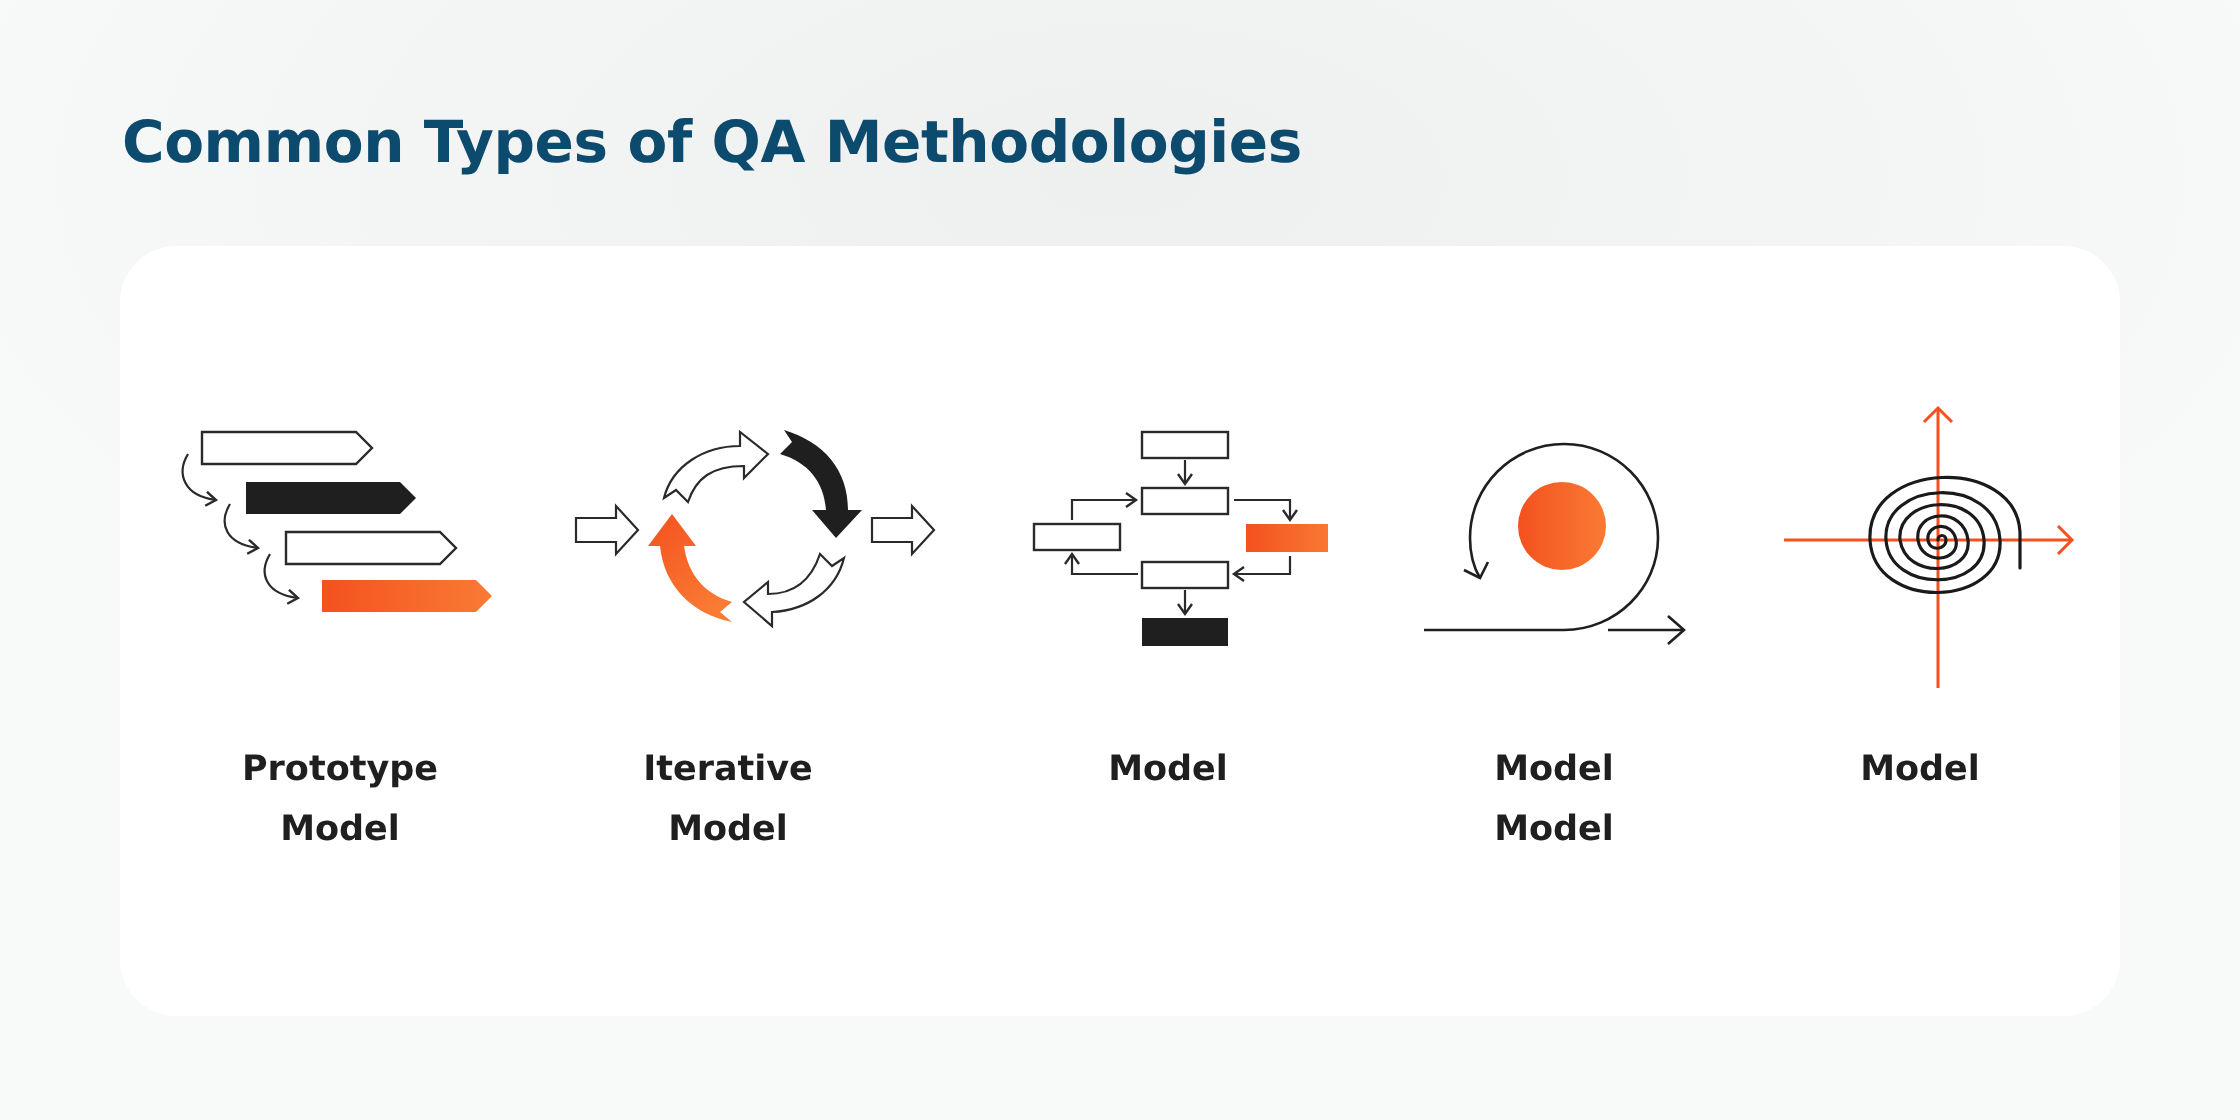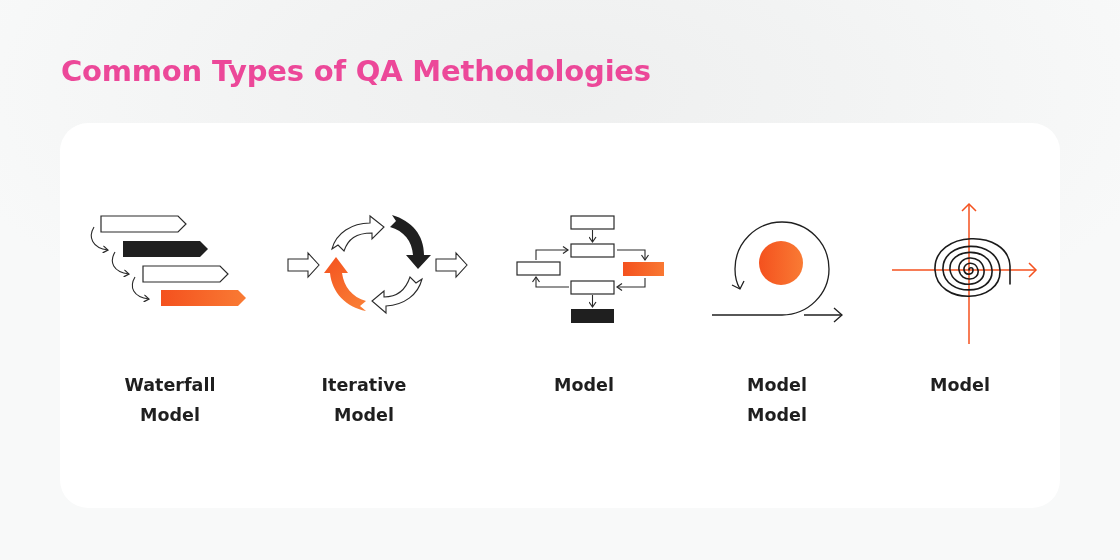--- a/index.html
+++ b/index.html
@@ -16,21 +16,21 @@
       color: #1d1d1d;
     }
     .page-title {
       position: absolute;
       left: 61px;
       top: 54px;
       margin: 0;
       font-size: 29px;
       font-weight: bold;
       letter-spacing: -0.2px;
-      color: #ec4899;
+      color: #0c4a6e;
       white-space: nowrap;
     }
     .card {
       position: absolute;
       left: 60px;
       top: 123px;
       width: 1000px;
       height: 385px;
       background: #ffffff;
       border-radius: 28px;
@@ -85,21 +85,21 @@
     <svg class="icon" style="left:26px;top:90px;" width="166" height="100" viewBox="0 0 166 100">
       <path d="M15,3 H92 L100,11 L92,19 H15 Z" fill="#fff" stroke="#2a2a2a" stroke-width="1.2"></path>
       <path d="M37,28 H114 L122,36 L114,44 H37 Z" fill="#1f1f1f"></path>
       <path d="M57,53 H134 L142,61 L134,69 H57 Z" fill="#fff" stroke="#2a2a2a" stroke-width="1.2"></path>
       <path d="M75,77 H152 L160,85 L152,93 H75 Z" fill="url(#orangeGrad)"></path>
       <path d="M8,14 C2,24 6,35 22,37" fill="none" stroke="#2a2a2a" stroke-width="1.1" marker-end="url(#arrowHead)"></path>
       <path d="M29,39 C23,49 27,59 43,61" fill="none" stroke="#2a2a2a" stroke-width="1.1" marker-end="url(#arrowHead)"></path>
       <path d="M49,64 C43,74 47,84 63,86" fill="none" stroke="#2a2a2a" stroke-width="1.1" marker-end="url(#arrowHead)"></path>
     </svg>
     <div class="label" style="left:30px;">
-      <span>Waterfall</span>
+      <span>Prototype</span>
       <span>Model</span>
     </div>
   </div>
 
   <div class="model" style="left:220px;width:200px;">
     <svg class="icon" style="left:6px;top:88px;" width="186" height="104" viewBox="0 0 186 104">
 
       <path d="M2,48 H22 V42 L33,54 L22,66 V60 H2 Z" fill="#fff" stroke="#2a2a2a" stroke-width="1.1"></path>
 
       <path d="M150,48 H170 V42 L181,54 L170,66 V60 H150 Z" fill="#fff" stroke="#2a2a2a" stroke-width="1.1"></path>

